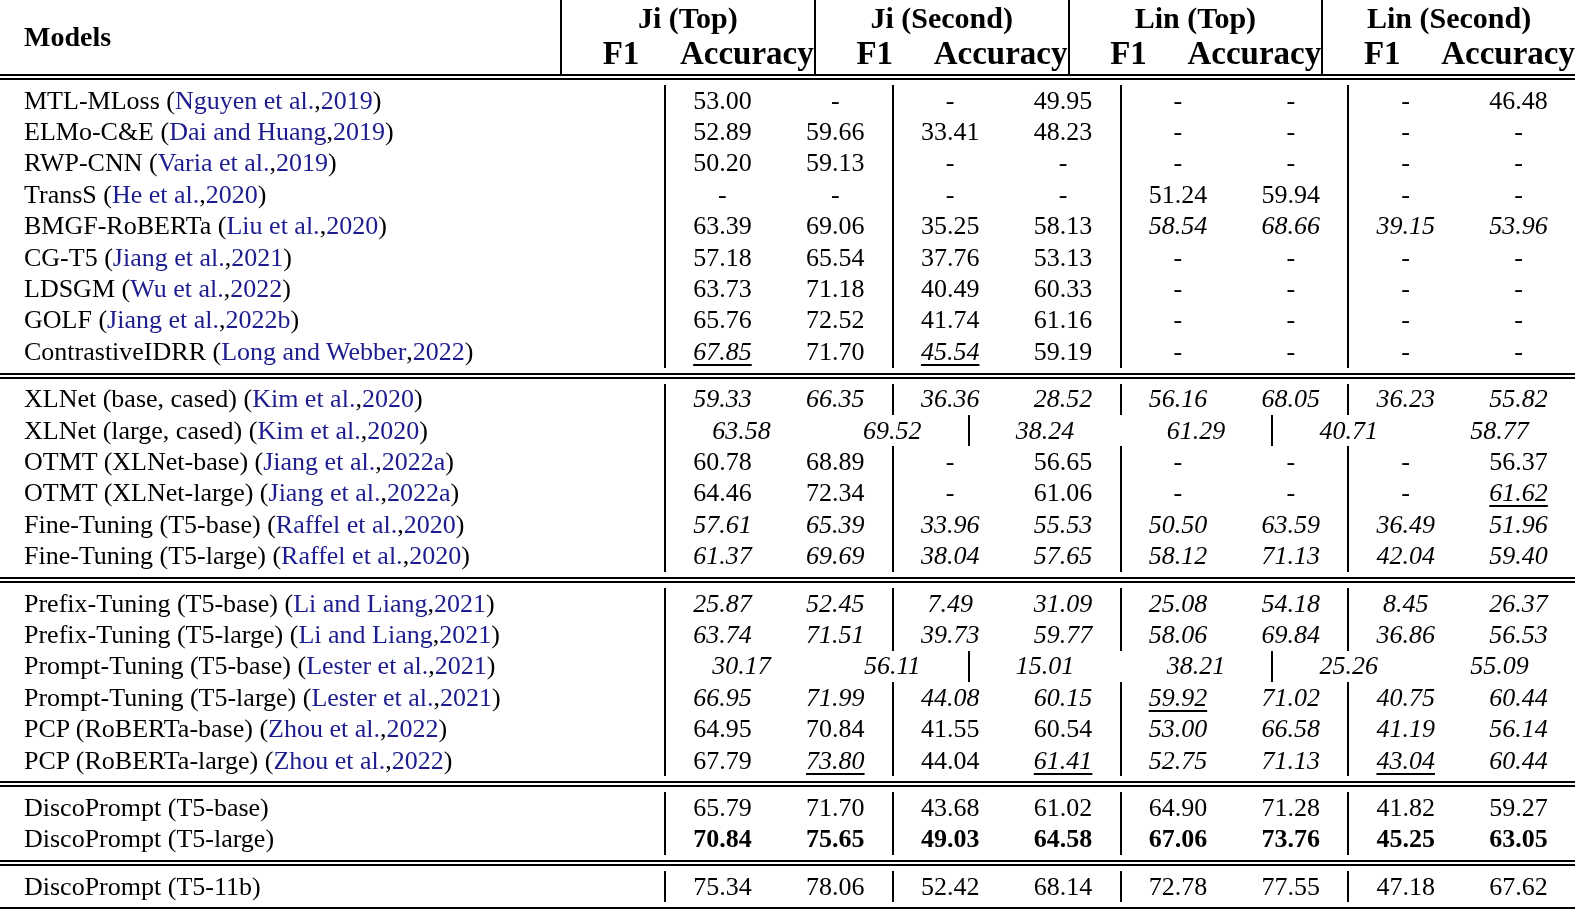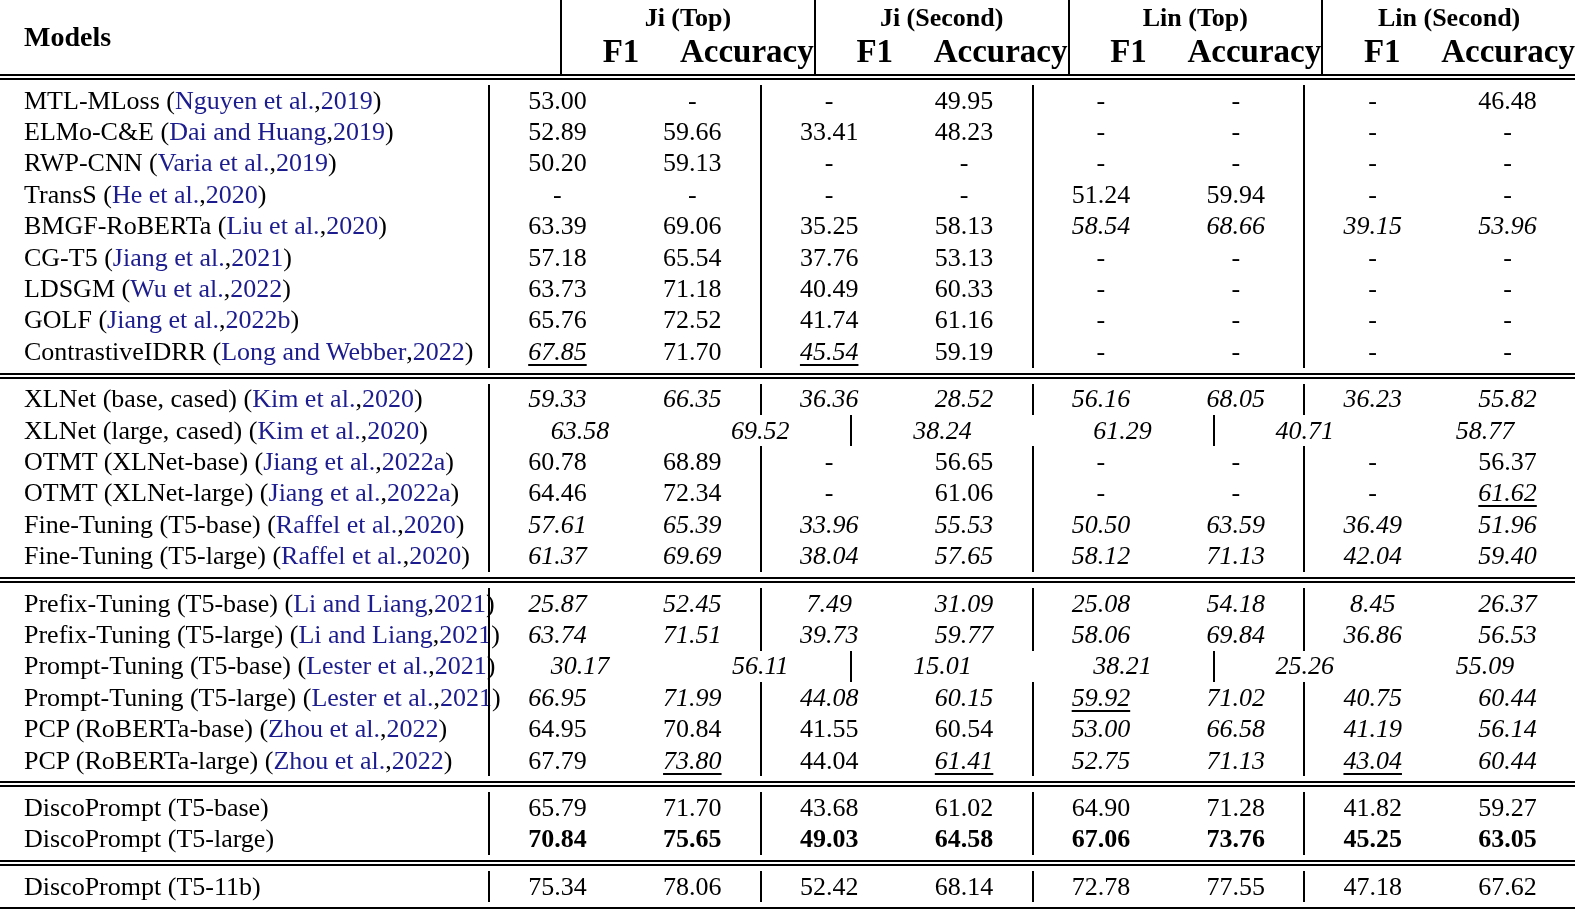--- a/index.html
+++ b/index.html
@@ -16,37 +16,37 @@
   .header-row { display: flex; height: 74px; align-items: stretch; }
   .models-hcol {
     width: 560px; display: flex; align-items: center;
     padding-left: 24px; font-weight: bold; font-size: 28px;
   }
   .group-header {
     flex: 1; border-left: 2px solid #000;
     display: flex; flex-direction: column; justify-content: center;
     text-align: center; font-weight: bold;
   }
-  .group-label { font-size: 26px; line-height: 1.15; }
+  .group-label { font-size: 30px; line-height: 1.15; }
   .sub-labels { display: flex; font-size: 33px; line-height: 1.15; }
   .sub-labels span { flex: 1; }
 
   
   .rule-double {
     height: 6px;
     border-top: 2px solid #000;
     border-bottom: 2px solid #000;
   }
   .rule-thick { height: 4px; background: #000; }
 
   
   .section { padding: 5px 0; }
   .row { display: flex; height: 31.4px; align-items: stretch; }
   .model-cell {
-    width: 488px; padding-left: 24px; font-size: 26px;
+    width: 664px; padding-left: 24px; font-size: 26px;
     display: flex; align-items: center; white-space: nowrap;
   }
   .group-cell {
     flex: 1; border-left: 2px solid #000;
     display: flex; align-items: center;
   }
   .group-cell .val { flex: 1; text-align: center; font-size: 26px; }
   .v-i { font-style: italic; }
   .v-b { font-weight: bold; }
   .v-u { text-decoration: underline; text-underline-offset: 4px; text-decoration-thickness: 1.5px; font-style: italic; }

